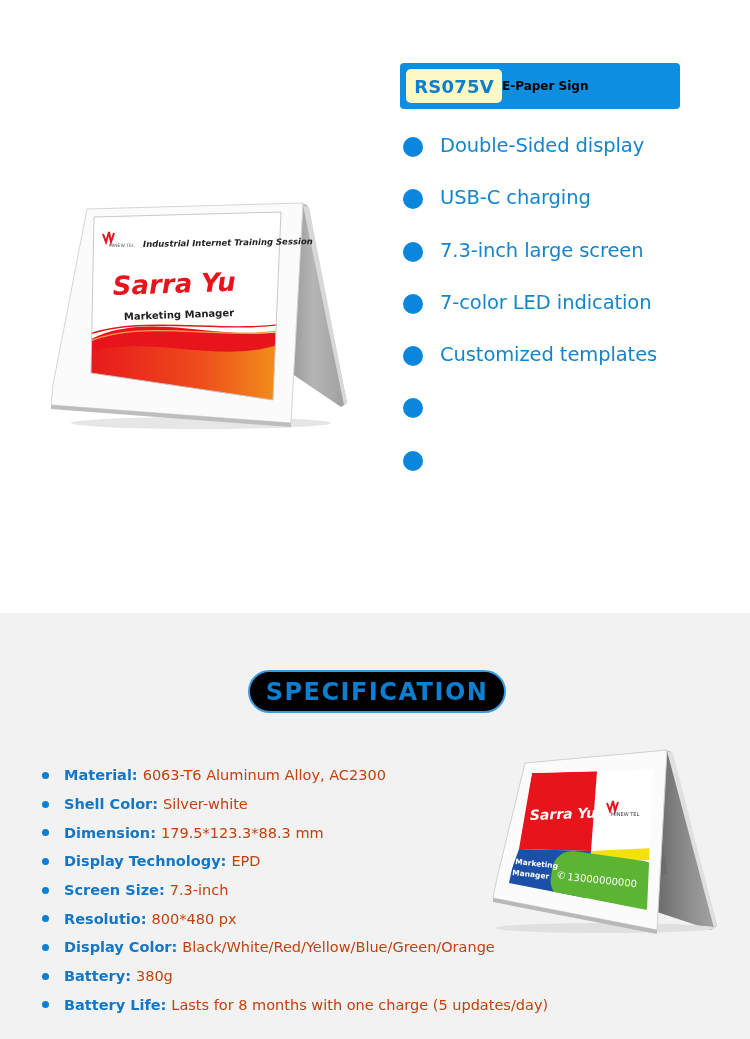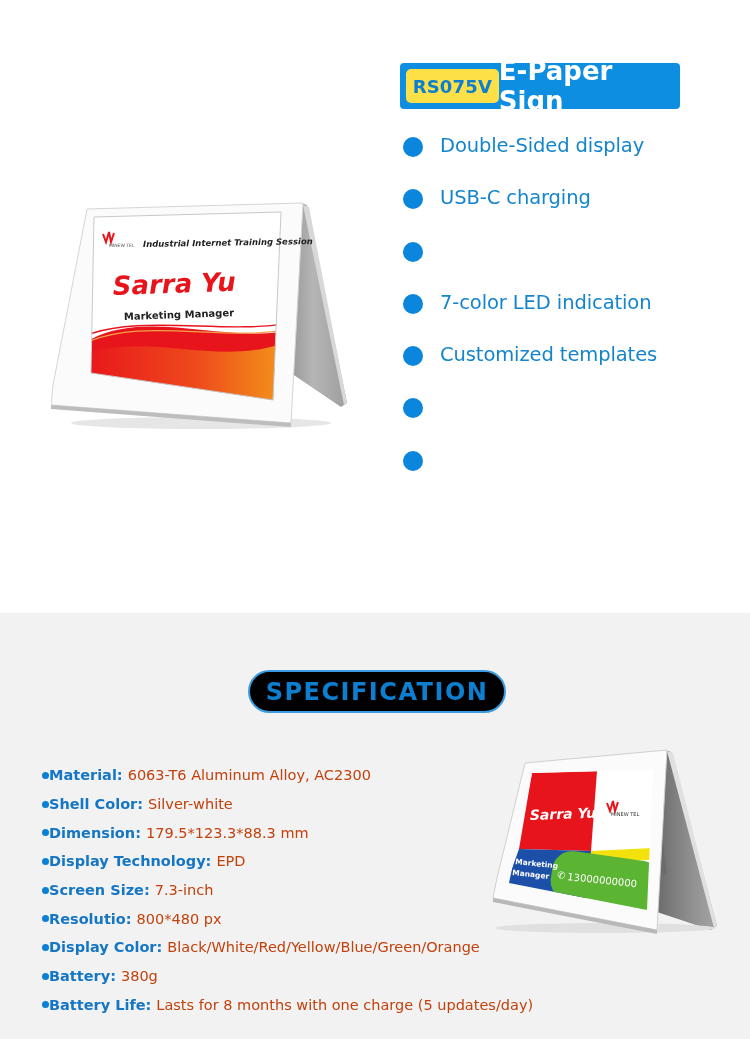--- a/index.html
+++ b/index.html
@@ -9,27 +9,27 @@
     
     .top { position: absolute; left: 0; top: 0; width: 750px; height: 613px; background: #ffffff; }
 
     .device1 { position: absolute; left: 51px; top: 195px; width: 320px; height: 240px; }
 
     .title-badge {
       position: absolute; left: 400px; top: 63px; width: 280px; height: 46px;
       background: #0d8ee0; border-radius: 4px; display: flex; align-items: center;
     }
     .model-chip {
-      margin-left: 6px; height: 34px; width: 96px; background: #fde047; border-radius: 5px;
+      margin-left: 6px; height: 34px; width: 96px; background: #fef9c3; border-radius: 5px;
       display: flex; align-items: center; justify-content: center;
       color: #0d7fd1; font-weight: bold; font-size: 18px; letter-spacing: 0.2px;
       font-family: "DejaVu Sans", sans-serif;
     }
     .product-name {
-      color: #ffffff; font-weight: bold; font-size: 26px;
+      color: #000000; font-weight: bold; font-size: 12px;
       font-family: "DejaVu Sans", sans-serif;
     }
 
     .features { position: absolute; left: 403px; top: 130px; list-style: none; }
     .feature { position: relative; height: 52.3px; display: flex; align-items: flex-start; }
     .feature .dot {
       width: 20px; height: 20px; border-radius: 50%; background: #0b86dd;
       margin-top: 7px; flex: 0 0 auto;
     }
     .feature .text {
@@ -47,21 +47,21 @@
     }
     .spec-pill span {
       color: #0d7fd1; font-weight: bold; font-size: 24px; letter-spacing: 1.5px;
       font-family: "DejaVu Sans", sans-serif;
     }
 
     .specs { position: absolute; left: 42px; top: 148px; list-style: none; }
     .spec { height: 28.7px; display: flex; align-items: center; white-space: nowrap; }
     .spec .bullet { width: 7px; height: 7px; border-radius: 50%; background: #0b7fd4; flex: 0 0 auto; }
     .spec .label {
-      color: #1476c4; font-weight: bold; font-size: 14.5px;
+      margin-left: 15px; color: #1476c4; font-weight: bold; font-size: 14.5px;
       font-family: "DejaVu Sans", sans-serif;
     }
     .spec .value {
       margin-left: 5px; color: #c2410c; font-size: 14.5px;
       font-family: "DejaVu Sans", sans-serif;
     }
 
     .device2 { position: absolute; left: 485px; top: 125px; width: 250px; height: 200px; }
   </style>
 </head>
@@ -123,20 +123,21 @@
     <li class="feature">
       <span class="dot"></span>
       <span class="text">Double-Sided display</span>
     </li>
     <li class="feature">
       <span class="dot"></span>
       <span class="text">USB-C charging</span>
     </li>
     <li class="feature">
       <span class="dot"></span>
+      <span class="text">7.3-inch large screen</span>
     </li>
     <li class="feature">
       <span class="dot"></span>
       <span class="text">7-color LED indication</span>
     </li>
     <li class="feature">
       <span class="dot"></span>
       <span class="text">Customized templates</span>
     </li>
     <li class="feature">

